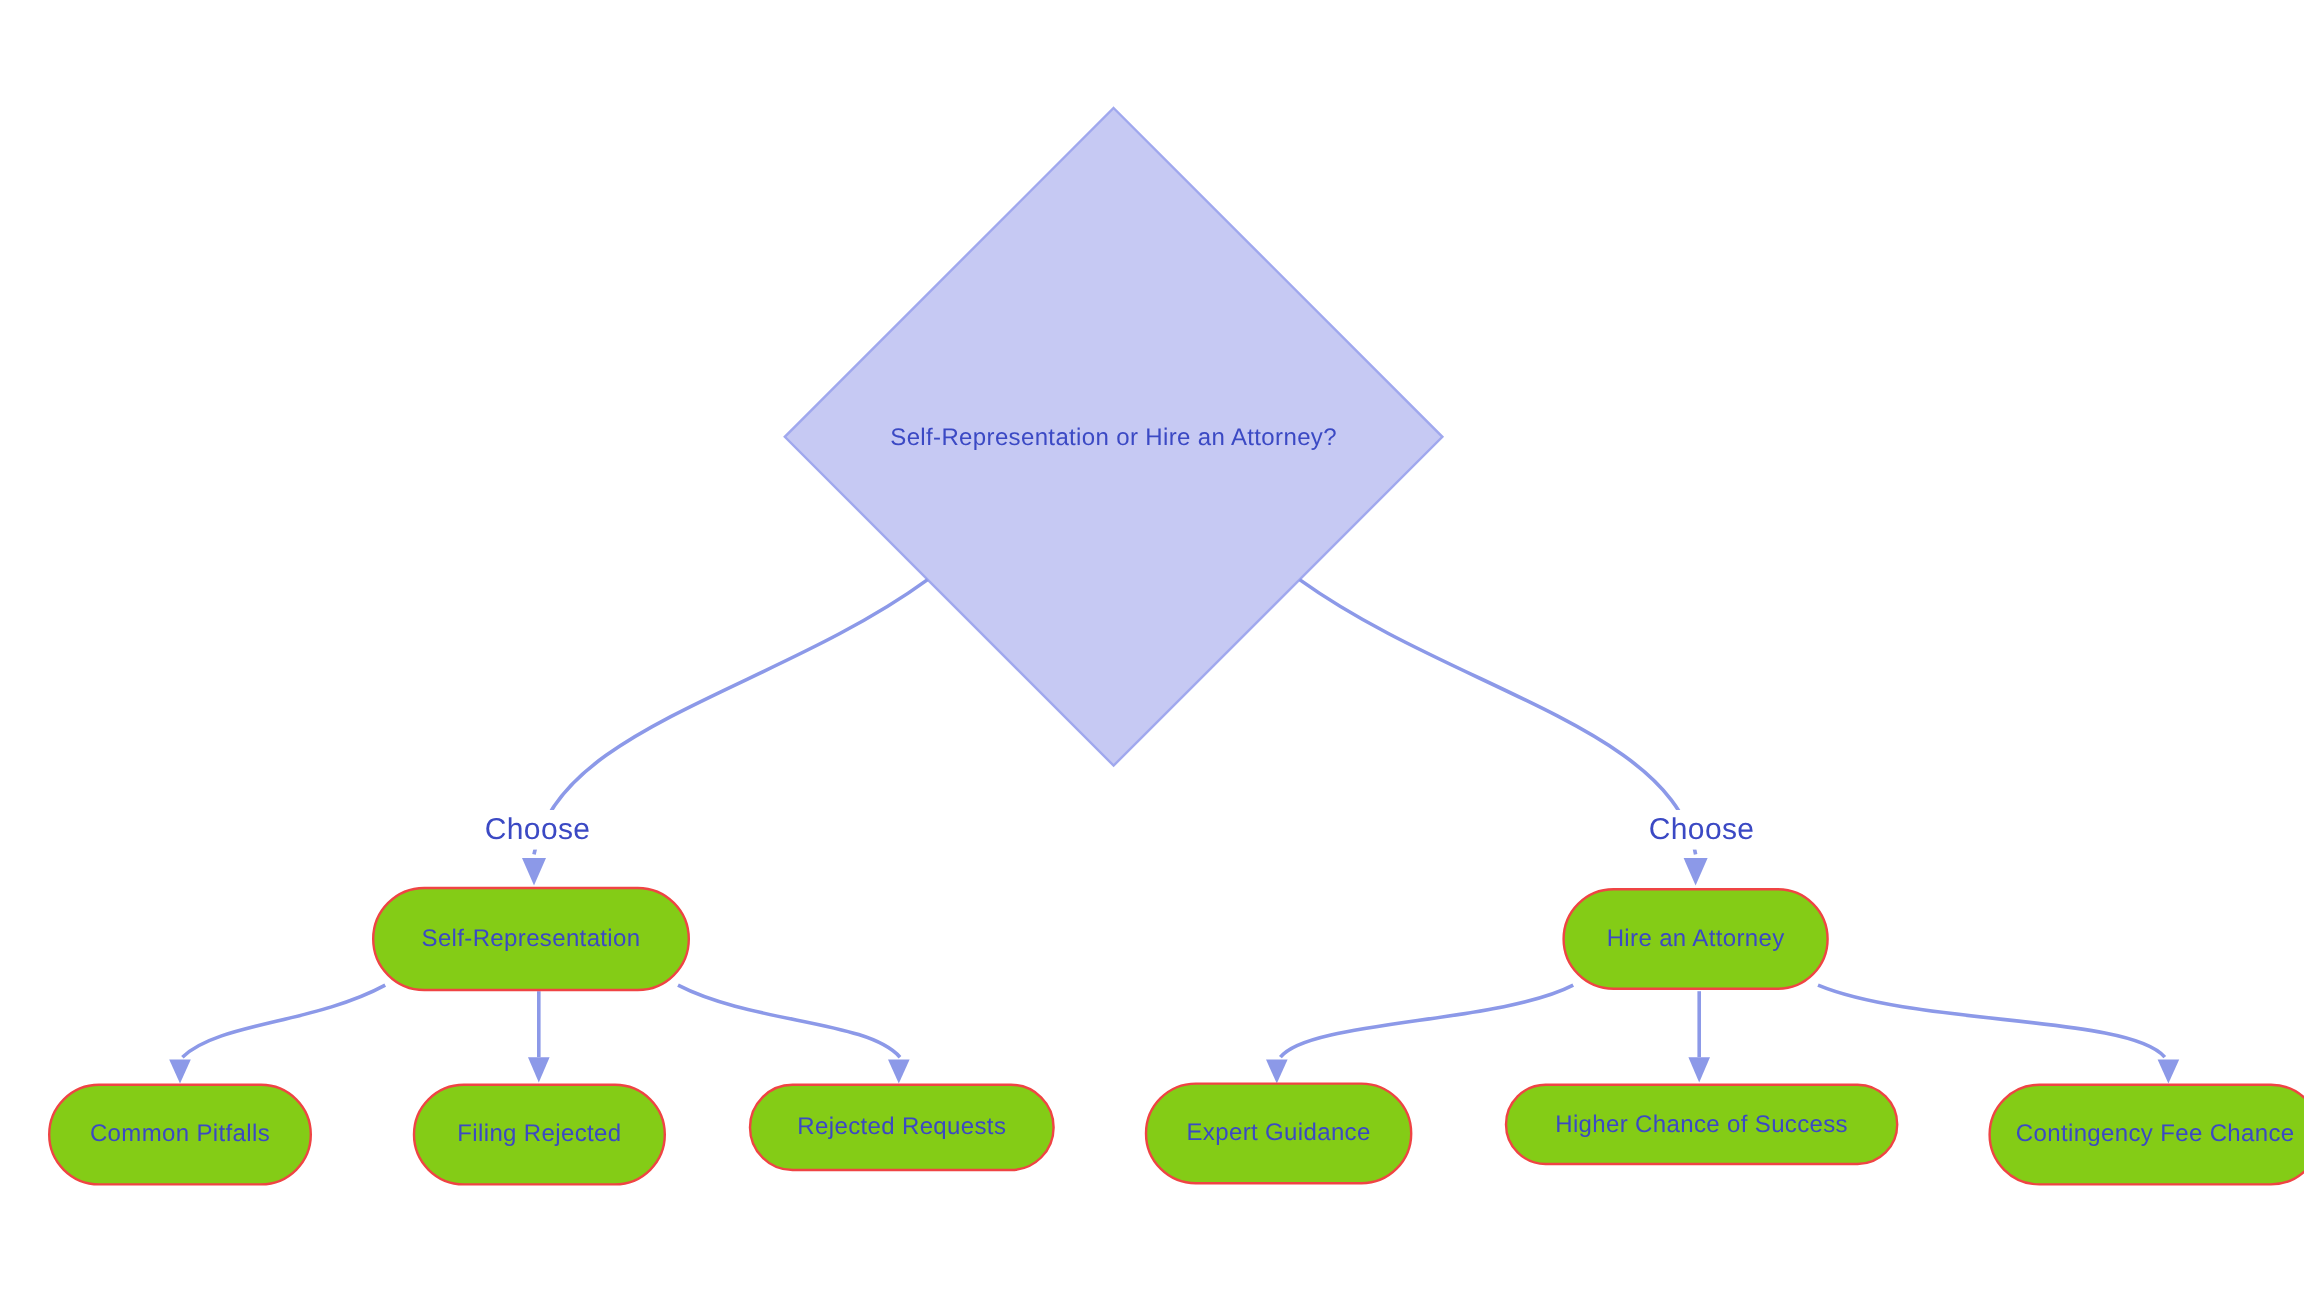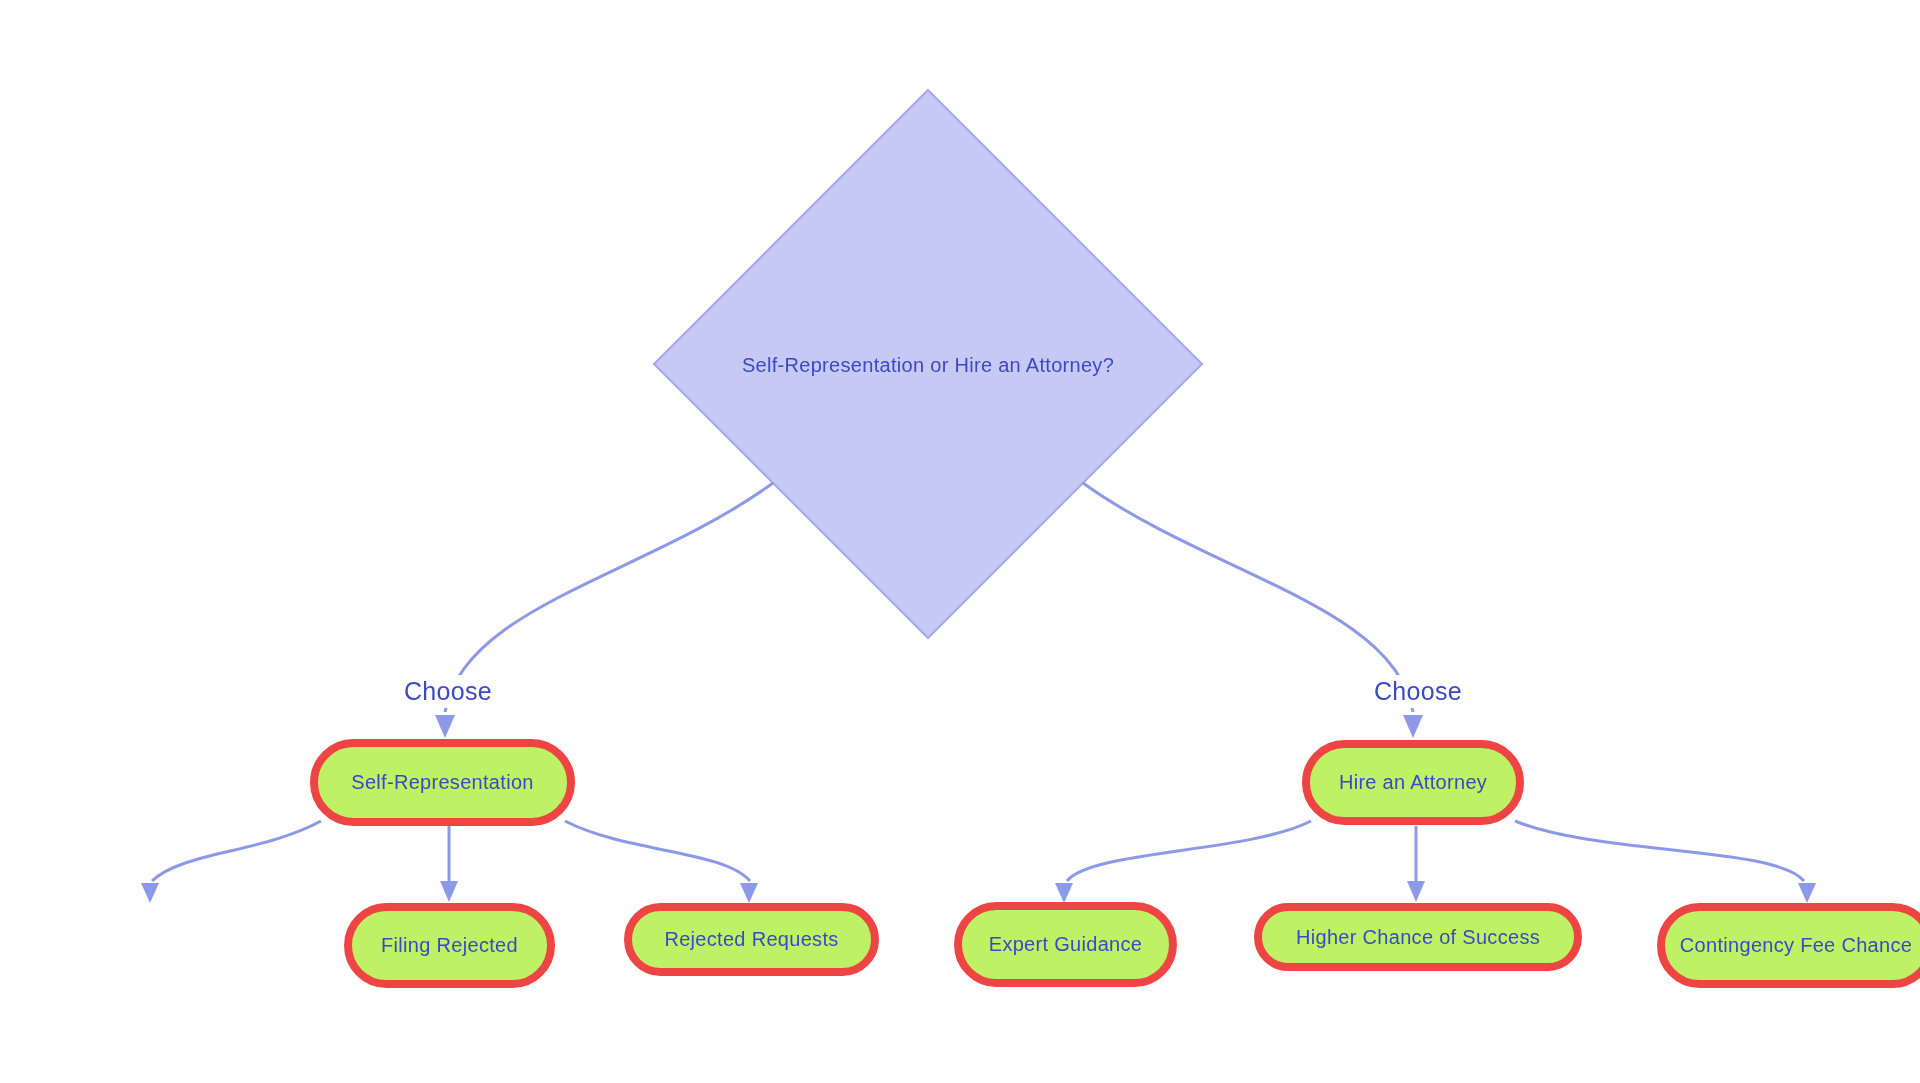--- a/index.html
+++ b/index.html
@@ -8,22 +8,22 @@
     width:1920px;height:1083px;
     background:#ffffff;
     font-family:"Liberation Sans", sans-serif;
     overflow:hidden;
     margin-left:27px;
   }
   #edge-layer{position:absolute;left:0;top:0;width:1920px;height:1083px;}
   .node{
     position:absolute;
     display:flex;align-items:center;justify-content:center;
-    background:#bef264;
-    border:8px solid #ef4444;
+    background:#84cc16;
+    border:2px solid #ef4444;
     border-radius:46px;
     color:#3b49c4;
     font-size:20px;
     letter-spacing:0.3px;
     text-align:center;
     box-sizing:border-box;
     white-space:nowrap;
   }
   .diamond-label{
     position:absolute;
@@ -80,20 +80,21 @@
   </svg>
 
   <div class="diamond-label" style="left:651px;top:340px;width:500px;height:50px;">Self-Representation or Hire an Attorney?</div>
 
   <div class="edge-label" style="left:371px;top:675px;">Choose</div>
   <div class="edge-label" style="left:1341px;top:675px;">Choose</div>
 
   <div class="node" style="left:283px;top:739px;width:265px;height:87px;">Self-Representation</div>
   <div class="node" style="left:1275px;top:740px;width:222px;height:85px;">Hire an Attorney</div>
 
+  <div class="node" style="left:13px;top:903px;width:220px;height:85px;">Common Pitfalls</div>
   <div class="node" style="left:317px;top:903px;width:211px;height:85px;">Filing Rejected</div>
   <div class="node" style="left:597px;top:903px;width:255px;height:73px;">Rejected Requests</div>
 
   <div class="node" style="left:927px;top:902px;width:223px;height:85px;">Expert Guidance</div>
   <div class="node" style="left:1227px;top:903px;width:328px;height:68px;">Higher Chance of Success</div>
   <div class="node" style="left:1630px;top:903px;width:278px;height:85px;">Contingency Fee Chance</div>
 
 </div>
 
 </body></html>

